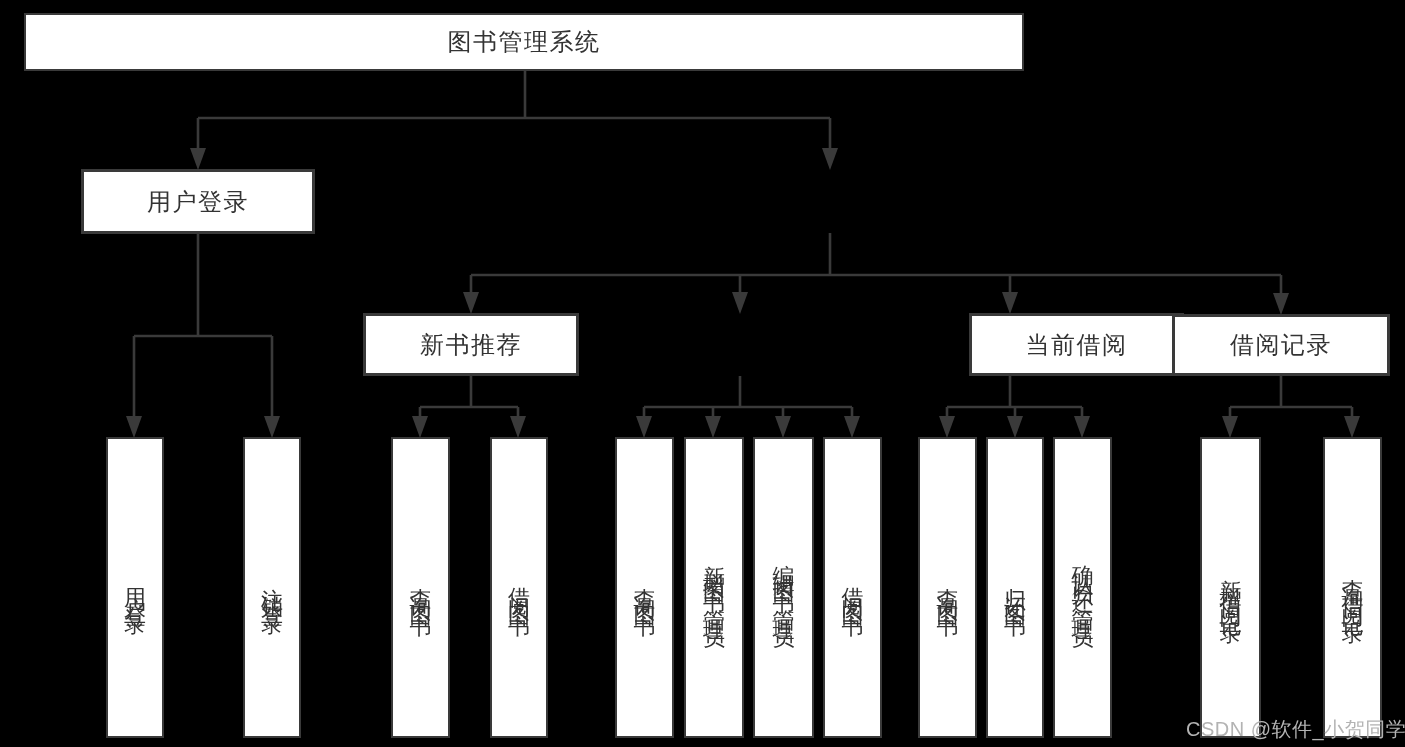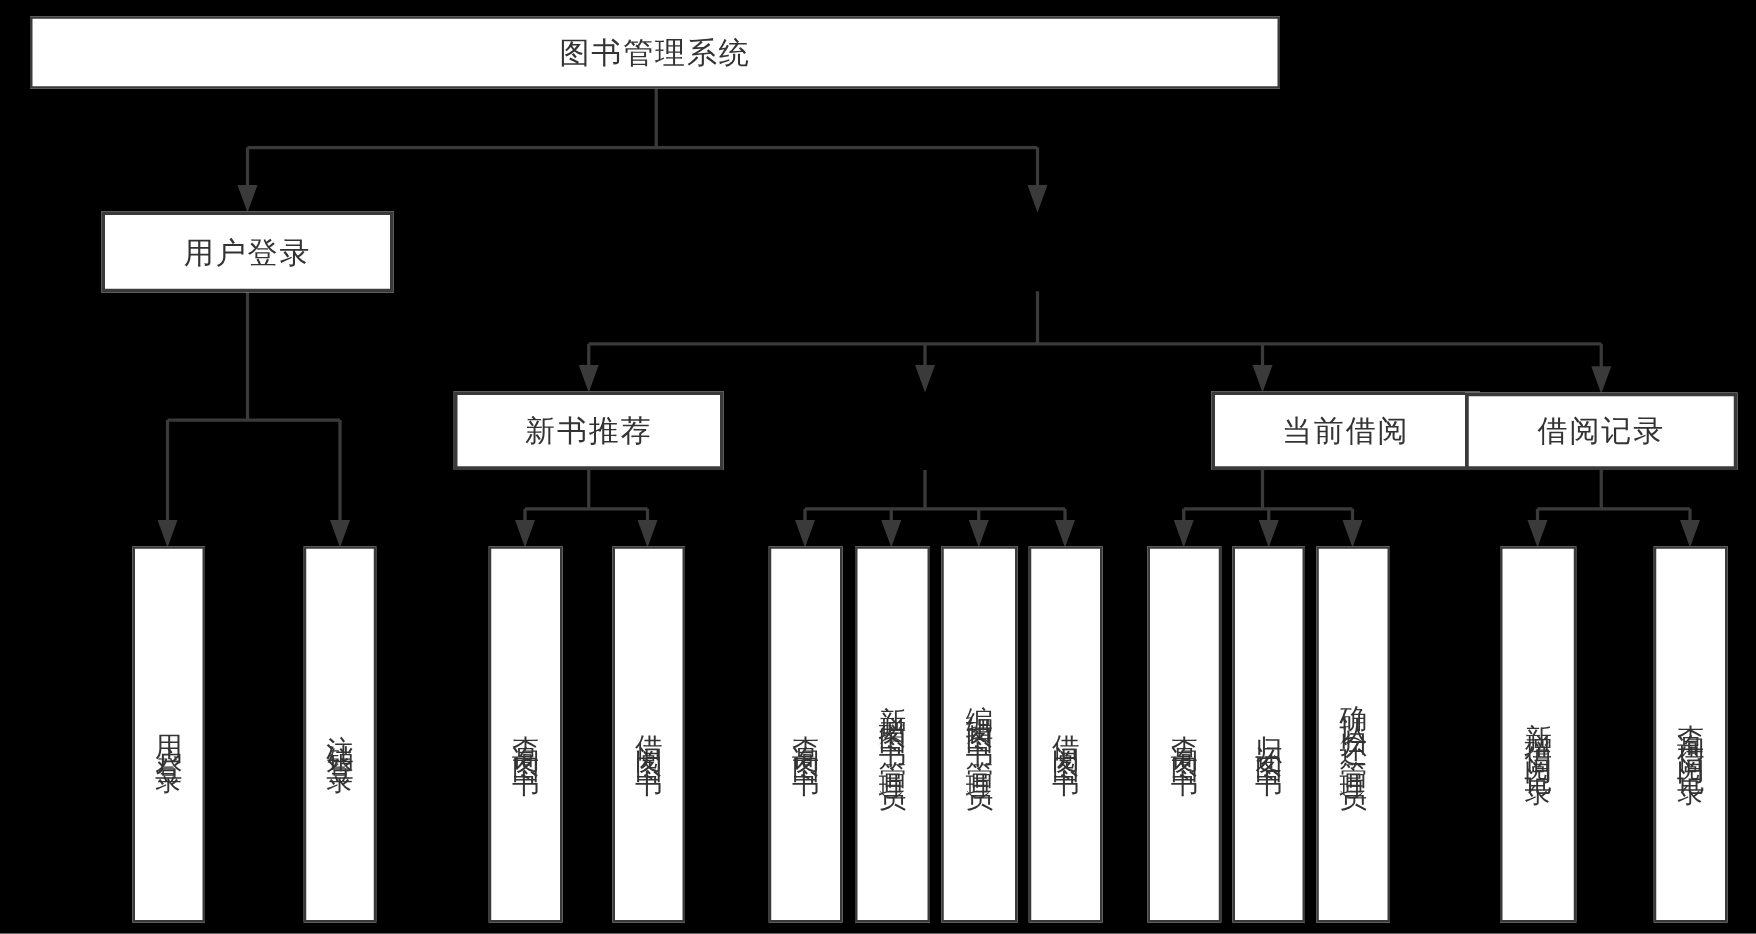--- a/index.html
+++ b/index.html
@@ -149,14 +149,15 @@
     <span class="vtext">确认归还（管理员）</span>
   </div>
 
   <div class="vbox" style="left:1200px; top:437px; width:61px; height:301px;">
     <span class="vtext">新增借阅记录</span>
   </div>
   <div class="vbox" style="left:1323px; top:437px; width:59px; height:301px;">
     <span class="vtext">查询借阅记录</span>
   </div>
 
+  <div class="watermark">CSDN @软件_小贺同学</div>
 
 </div>
 
 </body></html>

